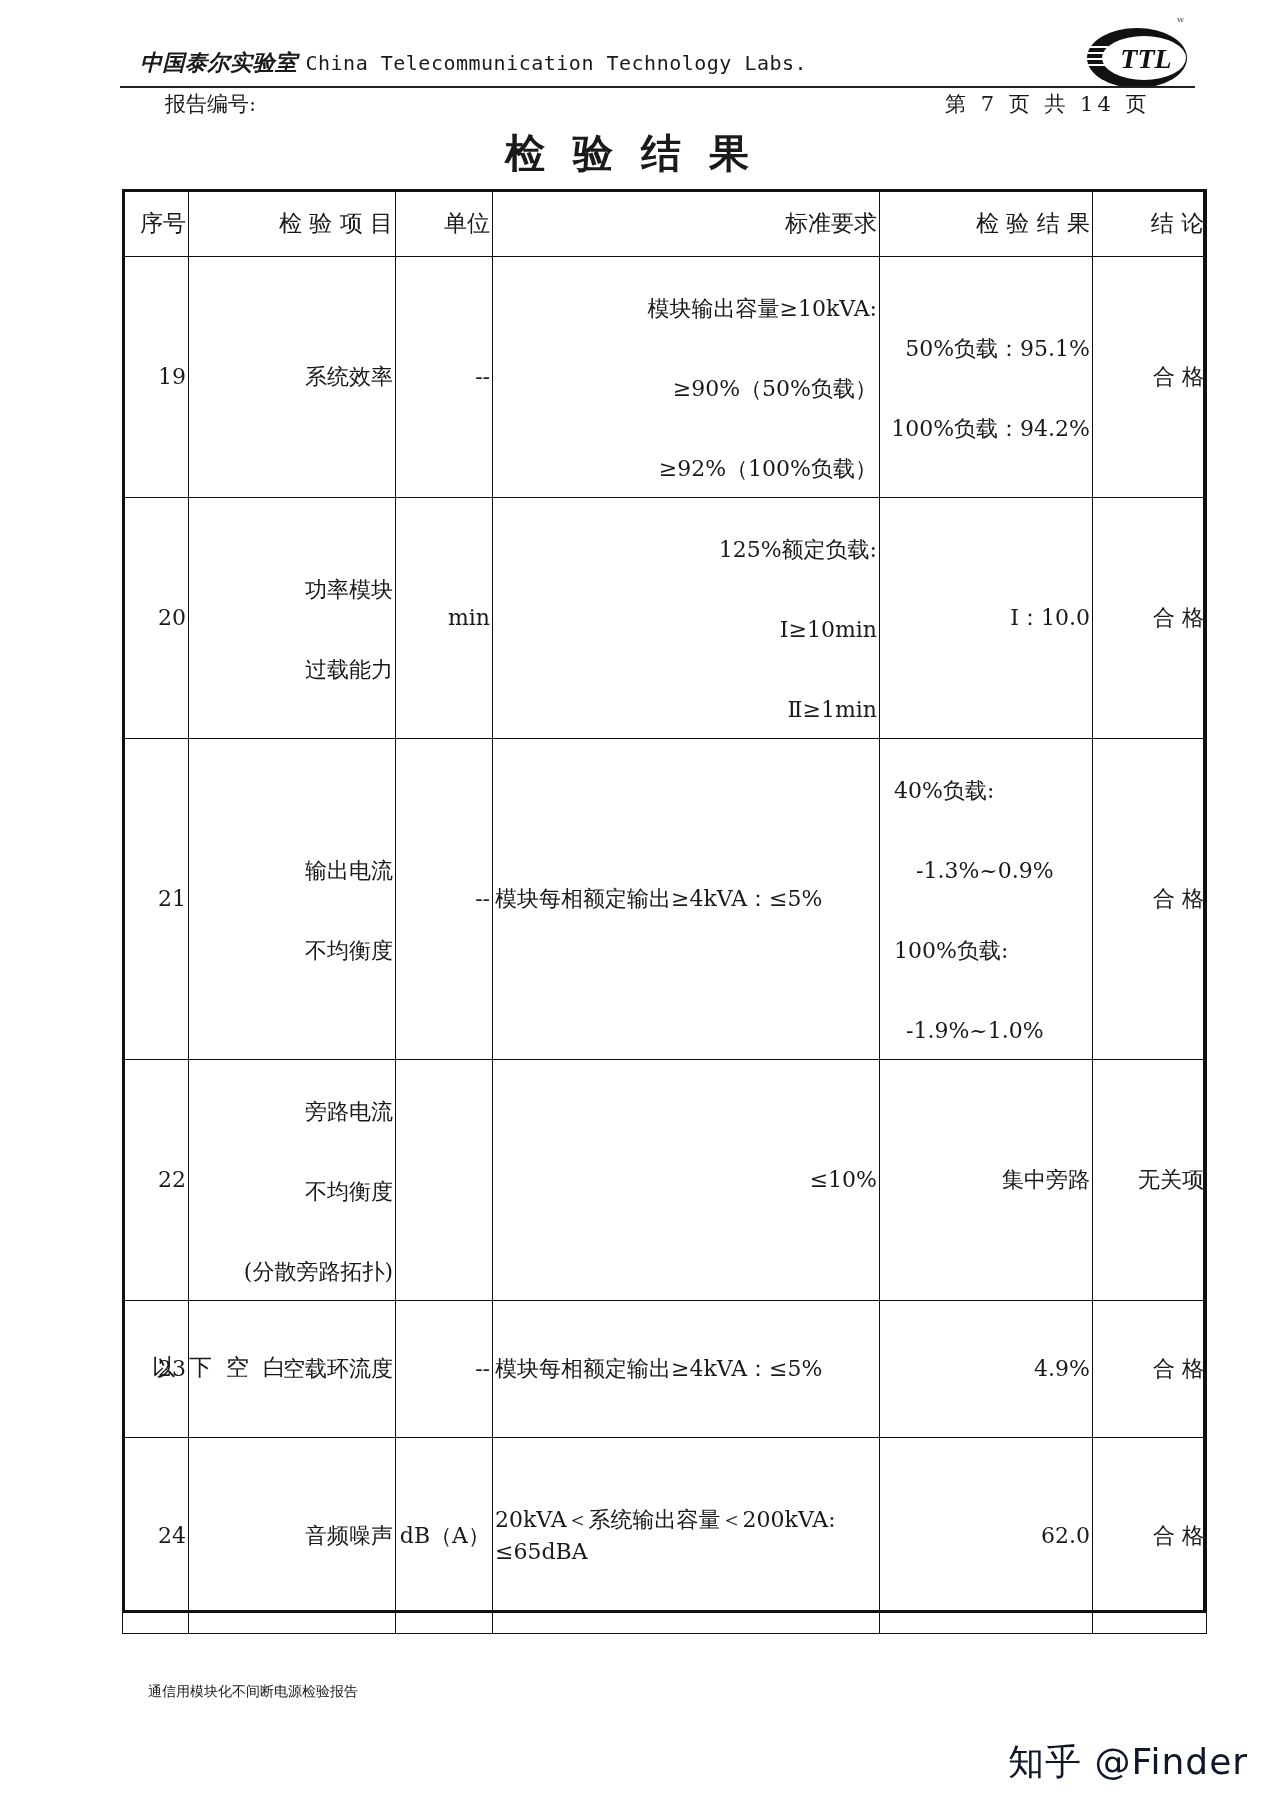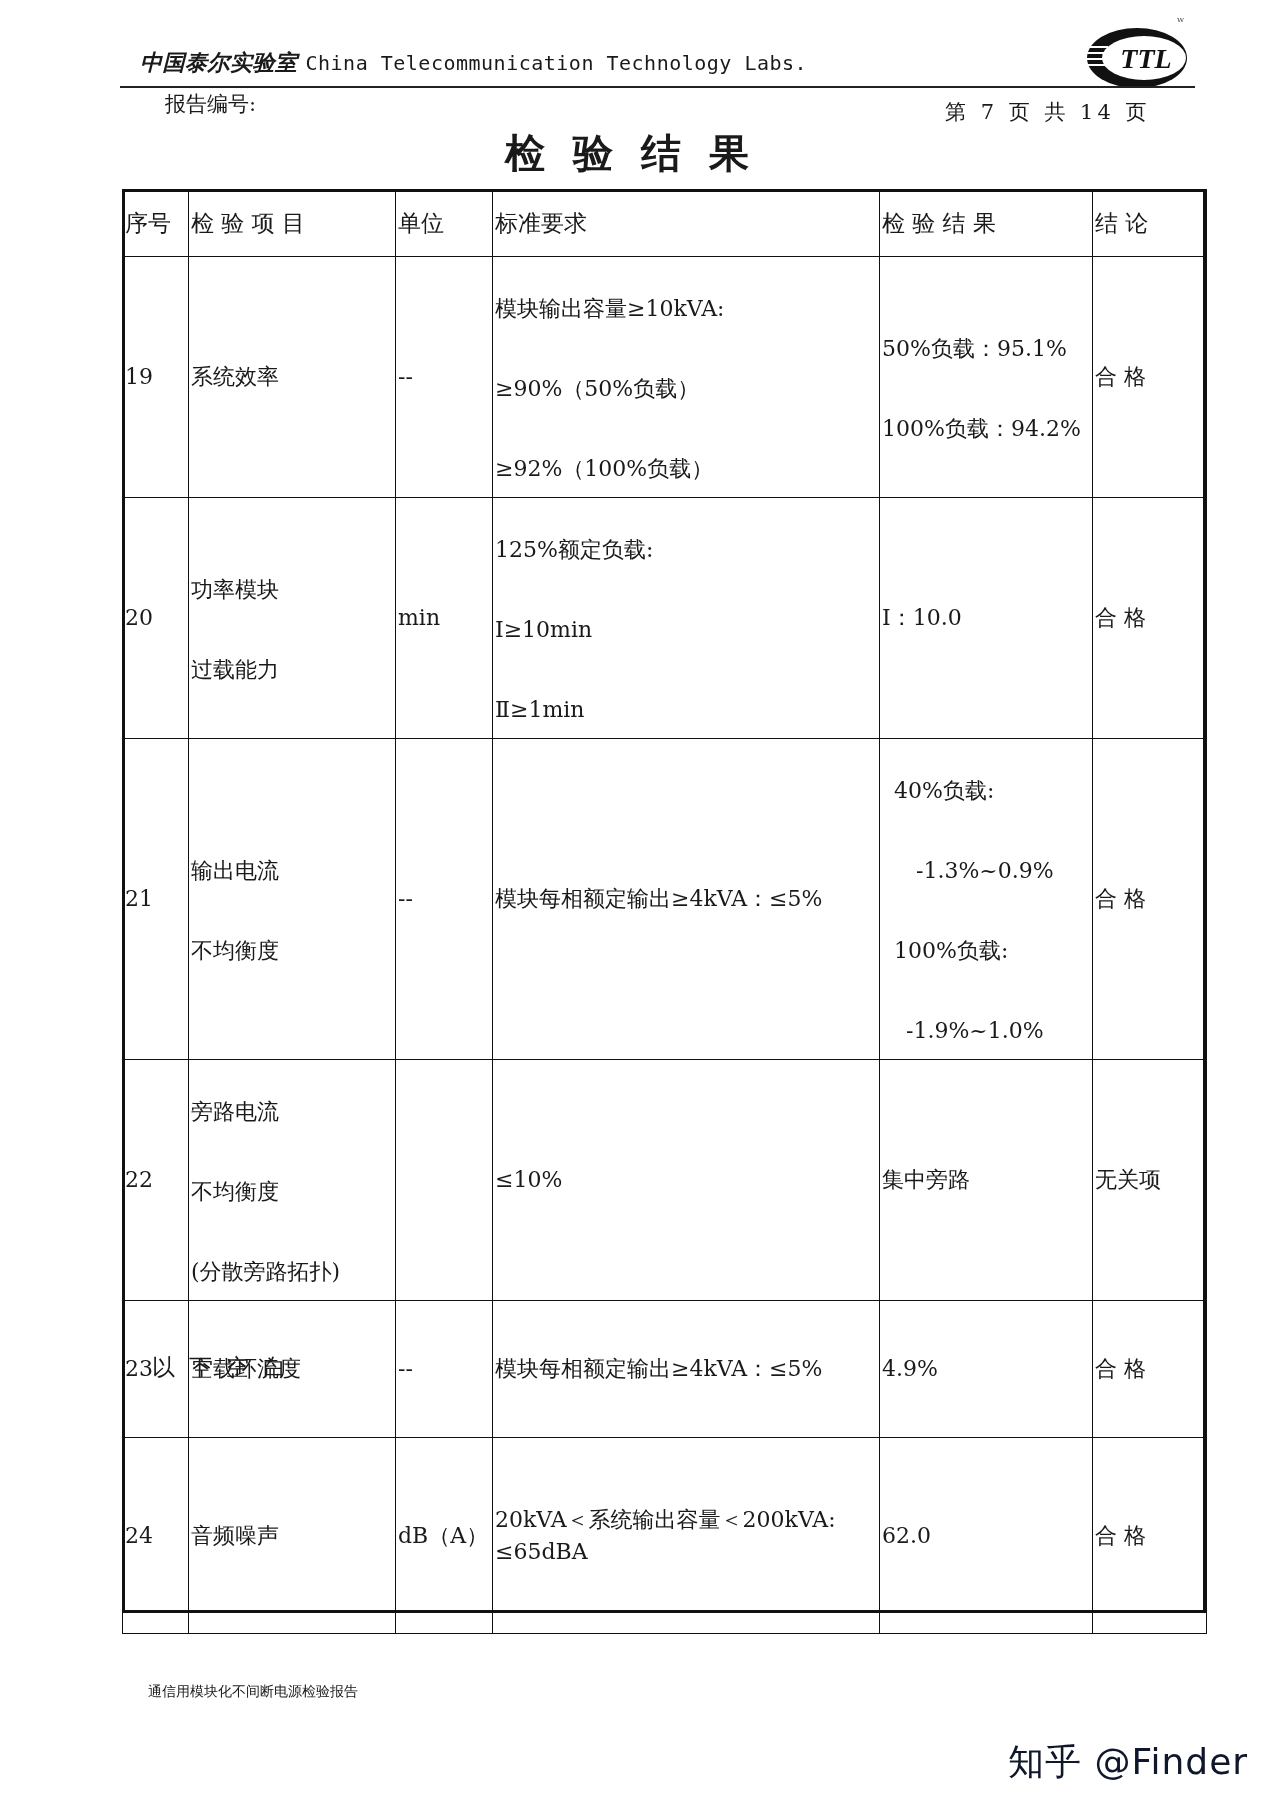--- a/index.html
+++ b/index.html
@@ -6,28 +6,28 @@
   body {
     width: 1282px; height: 1813px; position: relative; overflow: hidden;
     font-family: "DejaVu Serif", "Liberation Serif", serif; color: #1a1a1a;
   }
   .abs { position: absolute; }
   .header-org { left: 140px; top: 48px; font-size: 22px; letter-spacing: 0.5px; white-space: nowrap; }
   .header-org .cn { font-weight: bold; font-style: italic; margin-right: 8px; text-align: center; }
   .header-org .en { font-family: "DejaVu Sans Mono", "Liberation Mono", monospace; font-size: 20px; }
   .header-rule { left: 120px; top: 86px; width: 1075px; height: 0; border-top: 2px solid #222; }
   .report-no { left: 165px; top: 90px; font-size: 21px; }
-  .page-info { left: 945px; top: 98px; font-size: 21px; letter-spacing: 4px; }
+  .page-info { left: 945px; top: 90px; font-size: 21px; letter-spacing: 4px; }
   .logo { left: 1082px; top: 22px; width: 110px; height: 70px; }
   .logo-mark { left: 1177px; top: 16px; font-size: 11px; color: #333; }
   .doc-title { left: 0; width: 1282px; top: 126px; text-align: center; font-size: 40px; font-weight: bold; letter-spacing: 28px; }
 
   .grid { left: 122px; top: 189px; width: 1084px; height: 1424px; border: 3px solid #111; box-sizing: border-box; }
   table.results { position: absolute; left: 122px; top: 189px; width: 1084px; border-collapse: collapse; table-layout: fixed; }
-  table.results td { border: 1.5px solid #111; text-align: left; vertical-align: middle; font-size: 22px; line-height: 1.0; padding: 0 2px; }
+  table.results td { border: 1.5px solid #111; text-align: right; vertical-align: middle; font-size: 22px; line-height: 1.0; padding: 0 2px; }
   table.results tr.hdr td { height: 66px; font-size: 23px; }
   table.results td.left { text-align: left; }
   .ml span { display: block; line-height: 56px; margin-top: 24px; }
   .blank-label { left: 152px; top: 1352px; font-size: 23px; letter-spacing: 14px; }
   .footer { left: 148px; top: 1683px; font-size: 14px; }
   .watermark { left: 1008px; top: 1738px; font-family: "DejaVu Sans", "Liberation Sans", sans-serif; font-size: 36px; color: #0f172a; letter-spacing: 1px; }
 </style>
 </head>
 <body>
 

